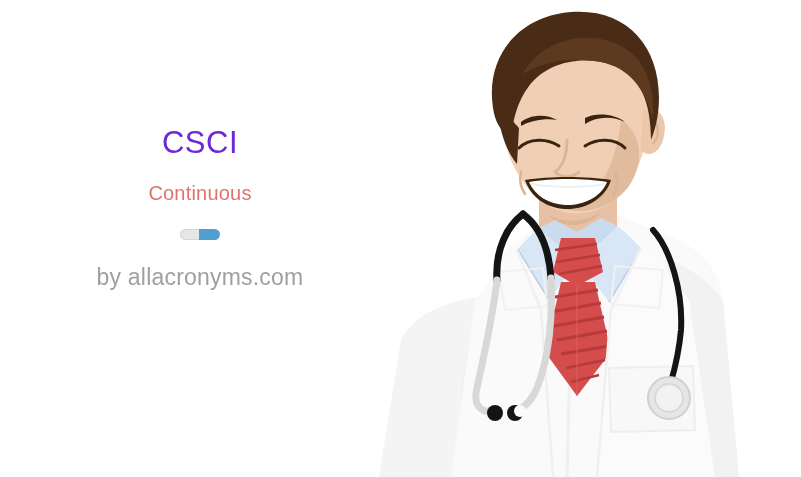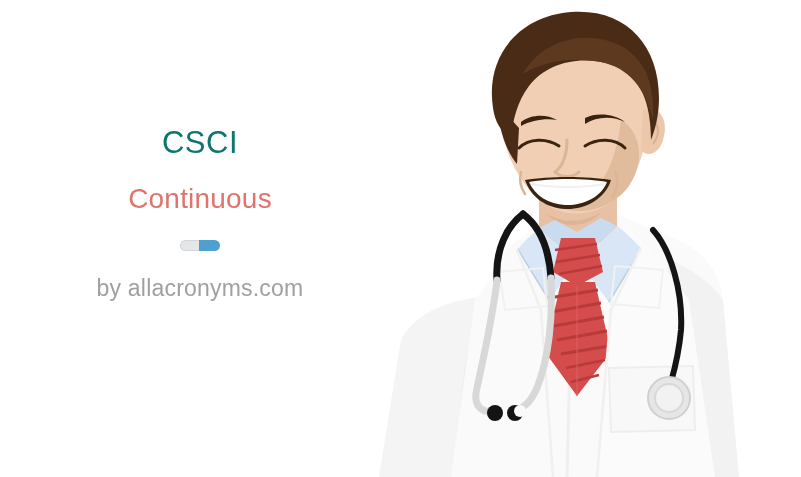--- a/index.html
+++ b/index.html
@@ -32,39 +32,39 @@
     flex-direction: column;
     align-items: center;
     justify-content: flex-start;
     padding-top: 126px;
     z-index: 5;
   }
 
   #acronym {
     font-size: 31px;
     font-weight: 300;
-    color: #0f766e;
+    color: #6d28d9;
     letter-spacing: 0.5px;
     line-height: 1.1;
     text-align: center;
     font-family: "Liberation Sans", sans-serif;
   }
 
   #shorter-form-label {
     margin-top: 24px;
     font-size: 19px;
     font-weight: 300;
     color: #8a8a8a;
     text-align: center;
     letter-spacing: 0.2px;
   }
 
   #expansion {
     margin-top: 20px;
-    font-size: 28px;
+    font-size: 20px;
     font-weight: 300;
     color: #e0736d;
     text-align: center;
     line-height: 1.35;
     letter-spacing: 0.2px;
     max-width: 330px;
   }
 
   
   #pill-divider {

